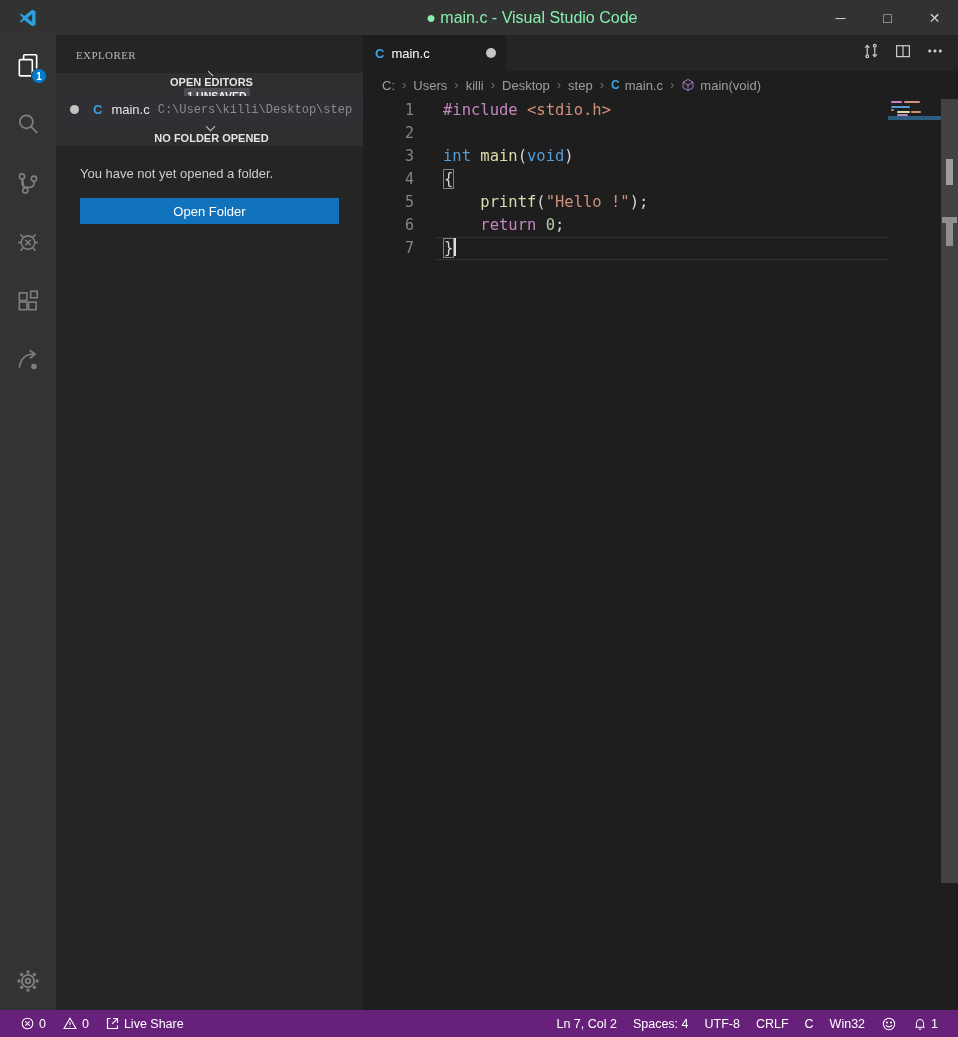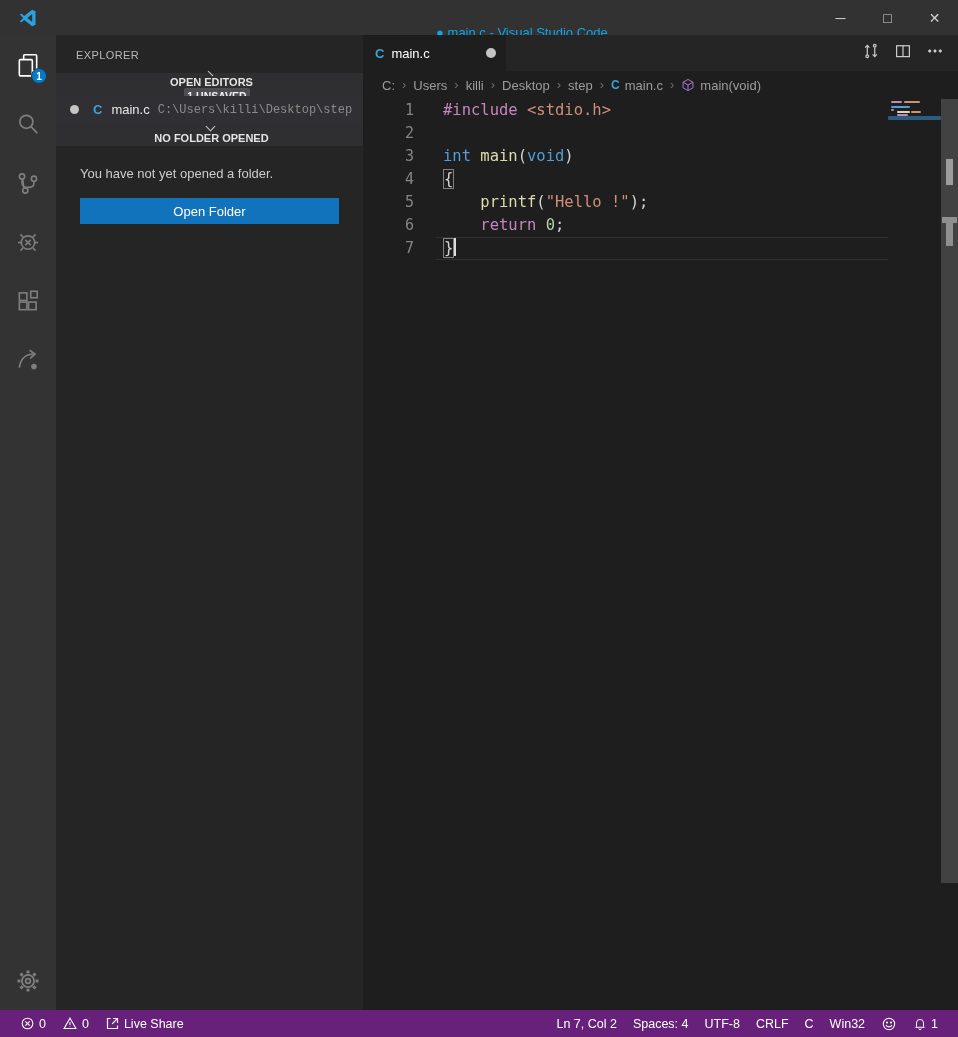--- a/index.html
+++ b/index.html
@@ -7,42 +7,42 @@
               font-family:"Liberation Sans","DejaVu Sans",sans-serif; }
   .window { position:relative; width:958px; height:1037px; background:#1e1e1e; }
 
   
   .titlebar { position:absolute; top:0; left:0; width:958px; height:35px;
               background:#323233; display:flex; align-items:center; color:#cccccc; }
   .logo { width:56px; display:flex; justify-content:center; align-items:center; }
   .menu { display:flex; }
   .menu-item { padding:0 10px; font-size:13px; line-height:35px; cursor:default; }
   .win-title { position:absolute; left:50%; top:0; transform:translateX(-25%);
-               font-size:13px; line-height:35px; color:#0ea5e9; white-space:nowrap;margin-top:15px; }
+               font-size:16px; line-height:35px; color:#86efac; white-space:nowrap; }
   .win-controls { margin-left:auto; display:flex; height:35px; }
   .win-btn { width:47px; height:35px; display:flex; align-items:center; justify-content:center;
              font-size:14px; color:#d0d0d0; }
 
   
   .activitybar { position:absolute; top:35px; left:0; width:56px; bottom:27px;
                  background:#333333; display:flex; flex-direction:column; align-items:center; }
   .act-item { width:56px; height:59px; display:flex; align-items:center; justify-content:center;
               position:relative; }
   .act-item svg { stroke:#7e7e7e; }
   .act-item.active svg { stroke:#ffffff; }
   .act-badge { position:absolute; right:9px; bottom:10px; min-width:16px; height:16px;
                background:#007acc; border-radius:50%; color:#fff; font-size:10px;
                display:flex; align-items:center; justify-content:center; font-weight:bold;
                border:1px solid #333; }
   .act-spacer { flex:1; }
 
   
   .sidebar { position:absolute; top:35px; left:56px; width:307px; bottom:27px;
              background:#252526; display:flex; flex-direction:column; color:#cccccc; }
-  .sb-title { padding:14px 0 12px 20px; font-size:11px; letter-spacing:.4px; color:#b8b8b8; }
+  .sb-title { padding:14px 0 12px 20px; font-size:11px; letter-spacing:.4px; color:#b8b8b8;font-family:Liberation Serif, serif; }
   .section-hdr { height:23px; background:#2f2f31; display:flex; align-items:center;
                  font-size:11px; font-weight:bold; color:#e4e4e4; padding-left:4px;flex-direction:column; }
   .chev { width:7px; height:7px; border-right:1.4px solid #c7c7c7; border-bottom:1.4px solid #c7c7c7;
           display:inline-block; margin:0 7px 2px 4px; transform:rotate(45deg); }
   .chev.right { transform:rotate(-45deg); margin:0 7px 0 4px; }
   .hdr-badge { margin-left:11px; background:#4d4d53; color:#f0f0f0; font-size:10.5px;
                font-weight:bold; padding:2px 3px; border-radius:2px; }
   .open-file-row { height:27px; background:#303034; display:flex; align-items:center;
                    padding-left:14px; }
   .mod-dot { width:9px; height:9px; border-radius:50%; background:#c4c4c4; flex:none; }

